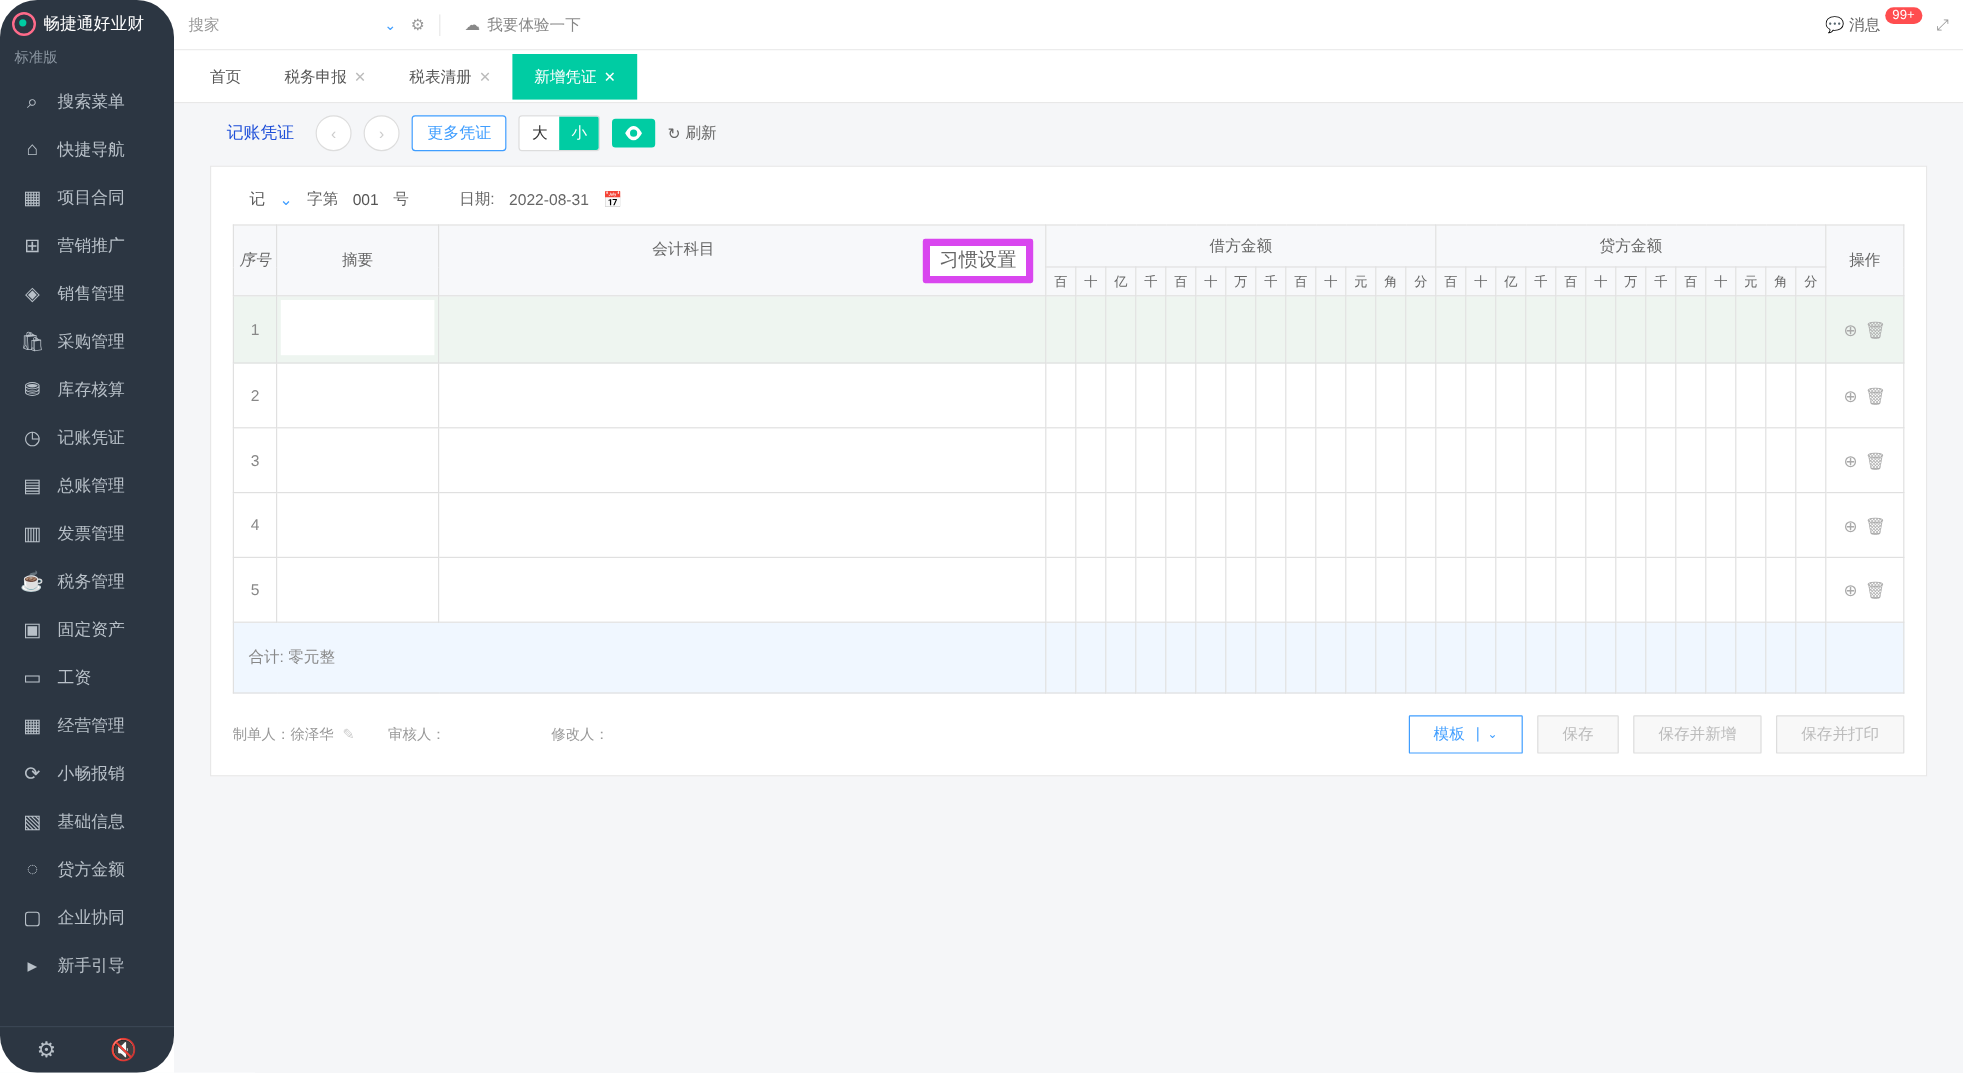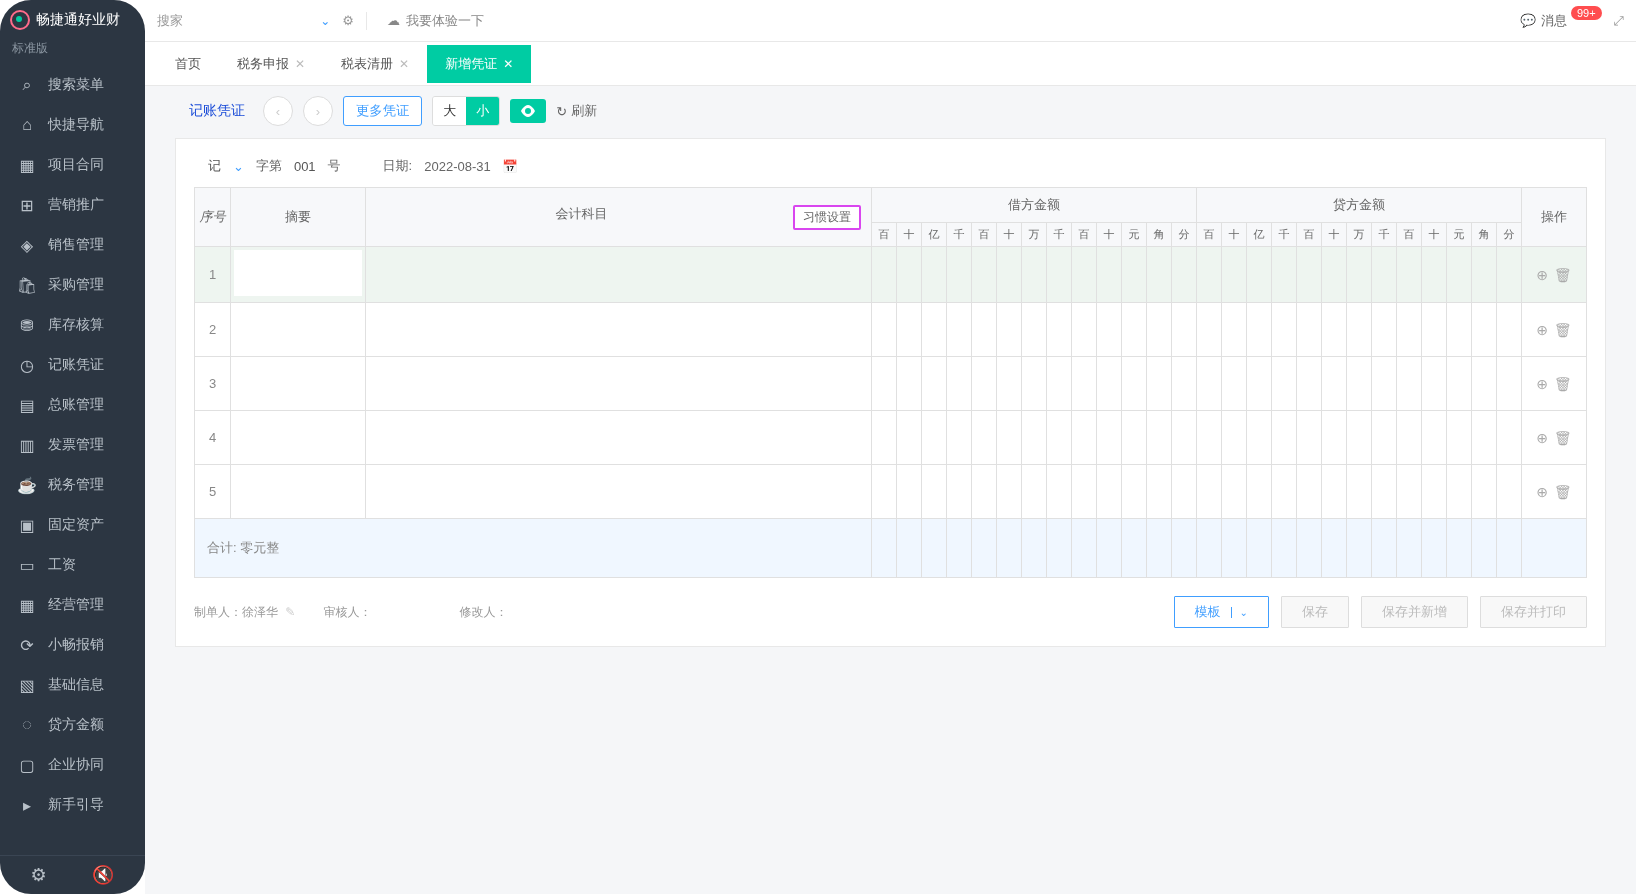--- a/index.html
+++ b/index.html
@@ -67,21 +67,21 @@
 
 .vtable { width: 100%; border-collapse: collapse; }
 .vtable th, .vtable td { border: 1px solid #e0e0e0; text-align: center; }
 .vtable thead th { background: #f7f8fa; color: #666; font-weight: 500; padding: 8px 4px; font-size: 13px; }
 .vtable th.sub { font-size: 11px; padding: 4px 2px; }
 .col-seq { width: 36px; font-style: italic; }
 .col-summary { width: 135px; }
 .col-subject { width: auto; }
 .col-digit { width: 17px; }
 .col-op { width: 65px; }
-.habit-btn { border: 2px solid #d946ef; background: #fff; padding: 2px 8px; font-size: 12px; cursor: pointer; border-radius: 2px; color: #666; }
+.habit-btn { border: 6px solid #d946ef; background: #fff; padding: 2px 8px; font-size: 16px; cursor: pointer; border-radius: 2px; color: #666; }
 .vtable tbody td { height: 54px; color: #888; }
 .vtable tbody tr:first-child td { background: #eef5f0; }
 .summary-input { width: 100%; height: 46px; border: none; background: #fff; outline: none; padding: 4px; resize: none; }
 .digit-cell { border-left: 1px solid #eee; }
 .red-line { border-left: 1px solid #e89090 !important; }
 .op-icon { color: #aaa; cursor: pointer; margin: 0 3px; font-size: 14px; }
 .total-row td { background: #f0f7ff !important; text-align: left; padding: 20px 12px; color: #666; height: auto; }
 
 
 .voucher-footer { display: flex; align-items: center; margin-top: 18px; gap: 28px; color: #999; font-size: 12px; }

